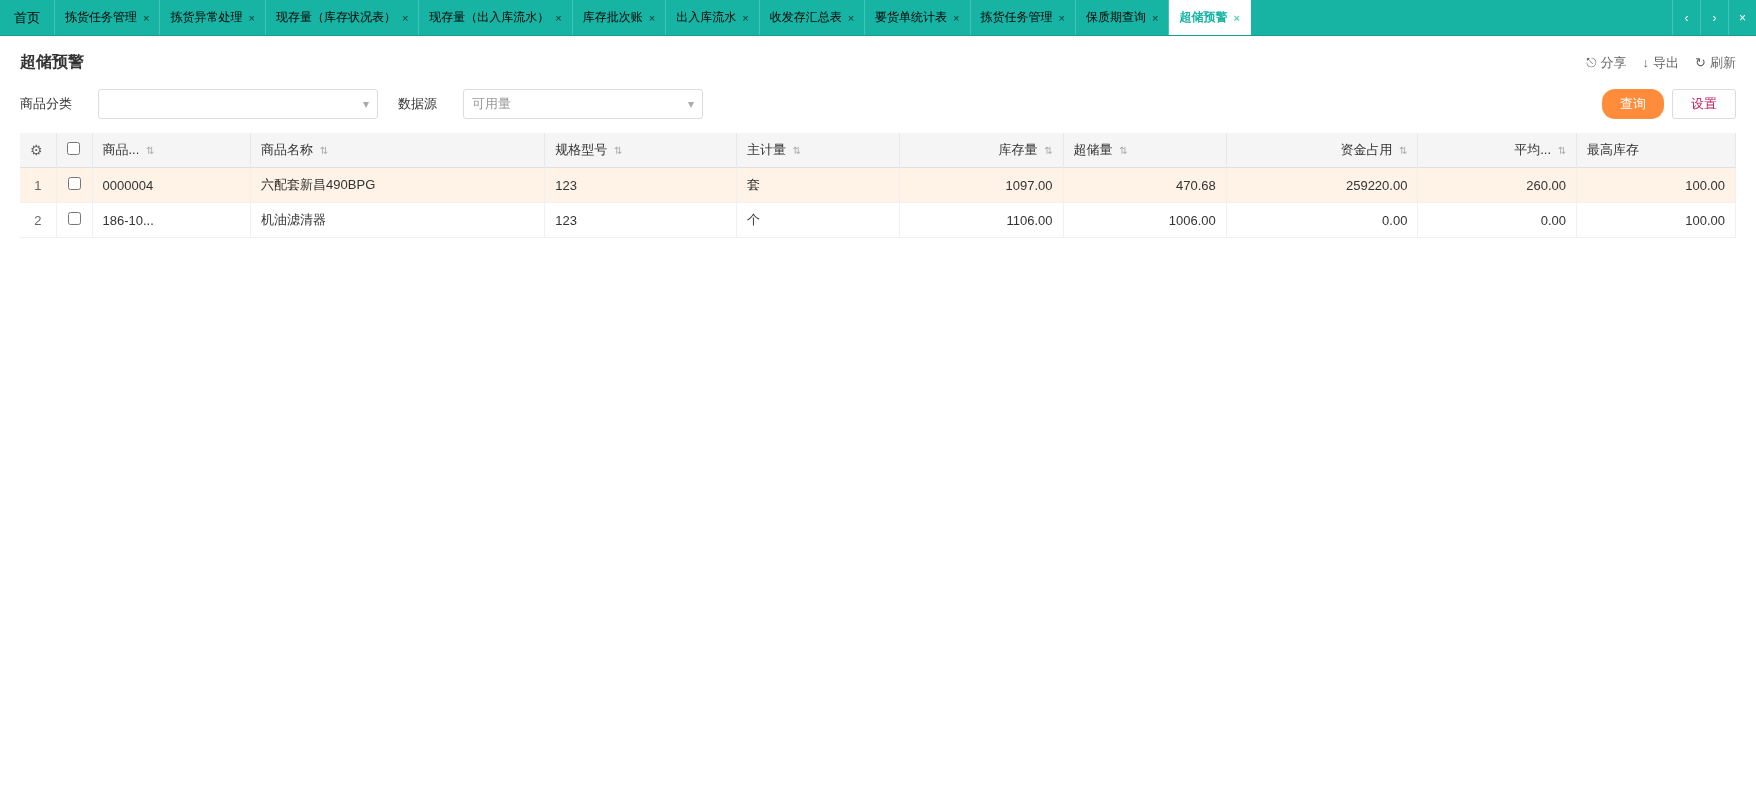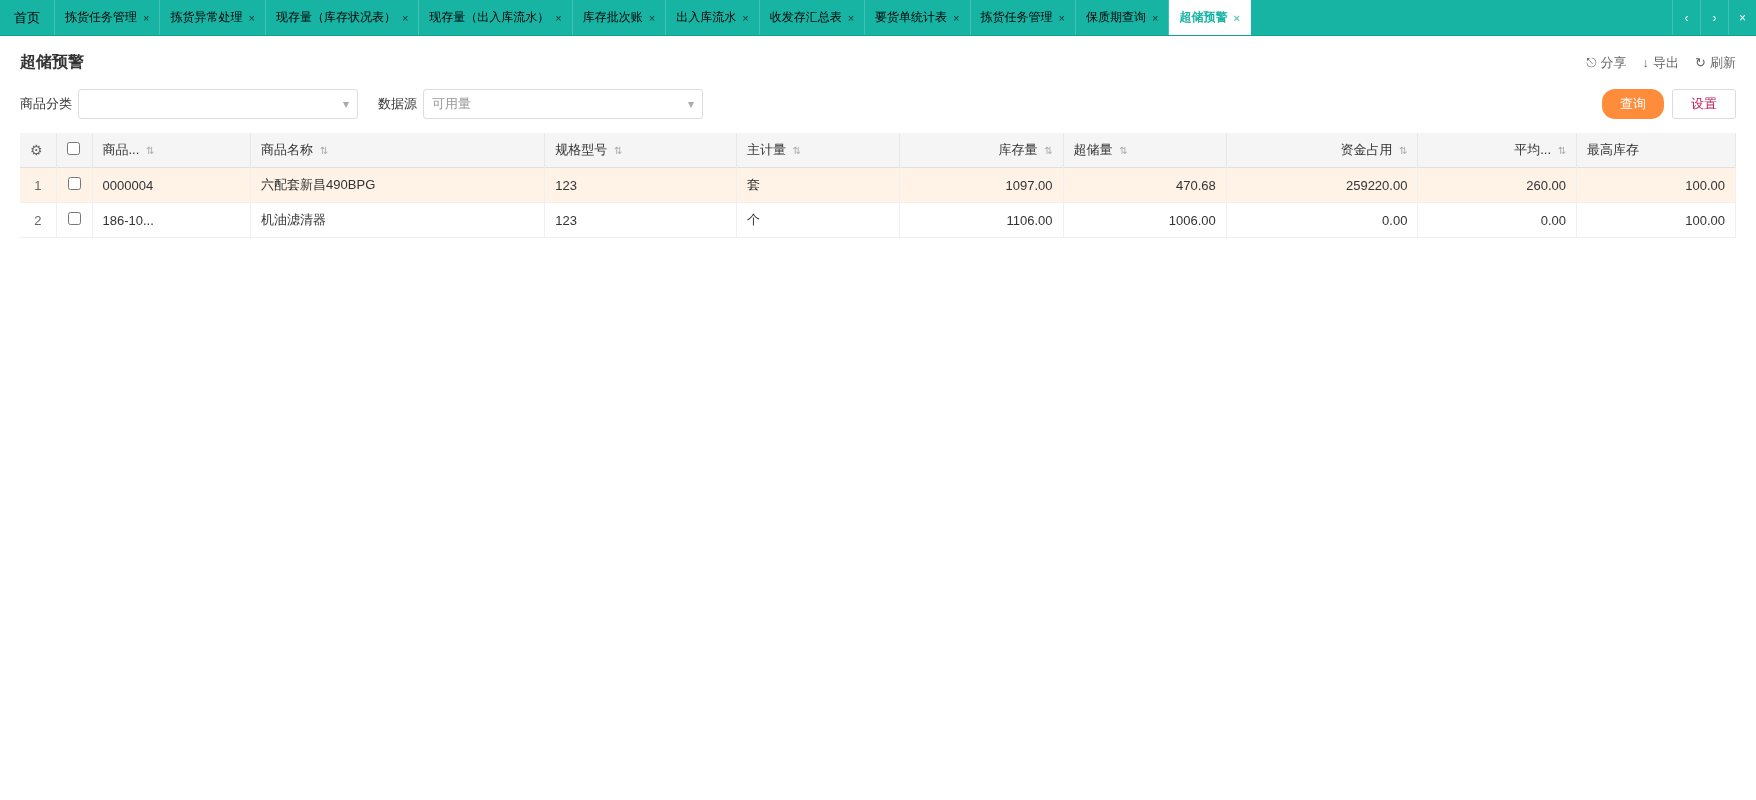--- a/index.html
+++ b/index.html
@@ -93,21 +93,21 @@
     
     .filter-row {
       display: flex;
       align-items: center;
       gap: 20px;
       margin-bottom: 14px;
     }
     .filter-group {
       display: flex;
       align-items: center;
-      gap: 6px;
+      gap: 26px;
     }
     .filter-label {
       color: #333;
       font-size: 13px;
       white-space: nowrap;
     }
     .filter-select {
       width: 280px;
       height: 30px;
       border: 1px solid #ddd;
@@ -115,21 +115,21 @@
       display: flex;
       align-items: center;
       justify-content: space-between;
       padding: 0 8px;
       background: #fff;
       cursor: pointer;
       font-size: 13px;
       color: #999;
     }
     .filter-select-medium {
-      width: 280px;
+      width: 240px;
     }
     .filter-select .chevron { color: #aaa; font-size: 12px; }
 
     .query-buttons {
       margin-left: auto;
       display: flex;
       gap: 8px;
     }
     .btn-query {
       background: #ff8c3a;

